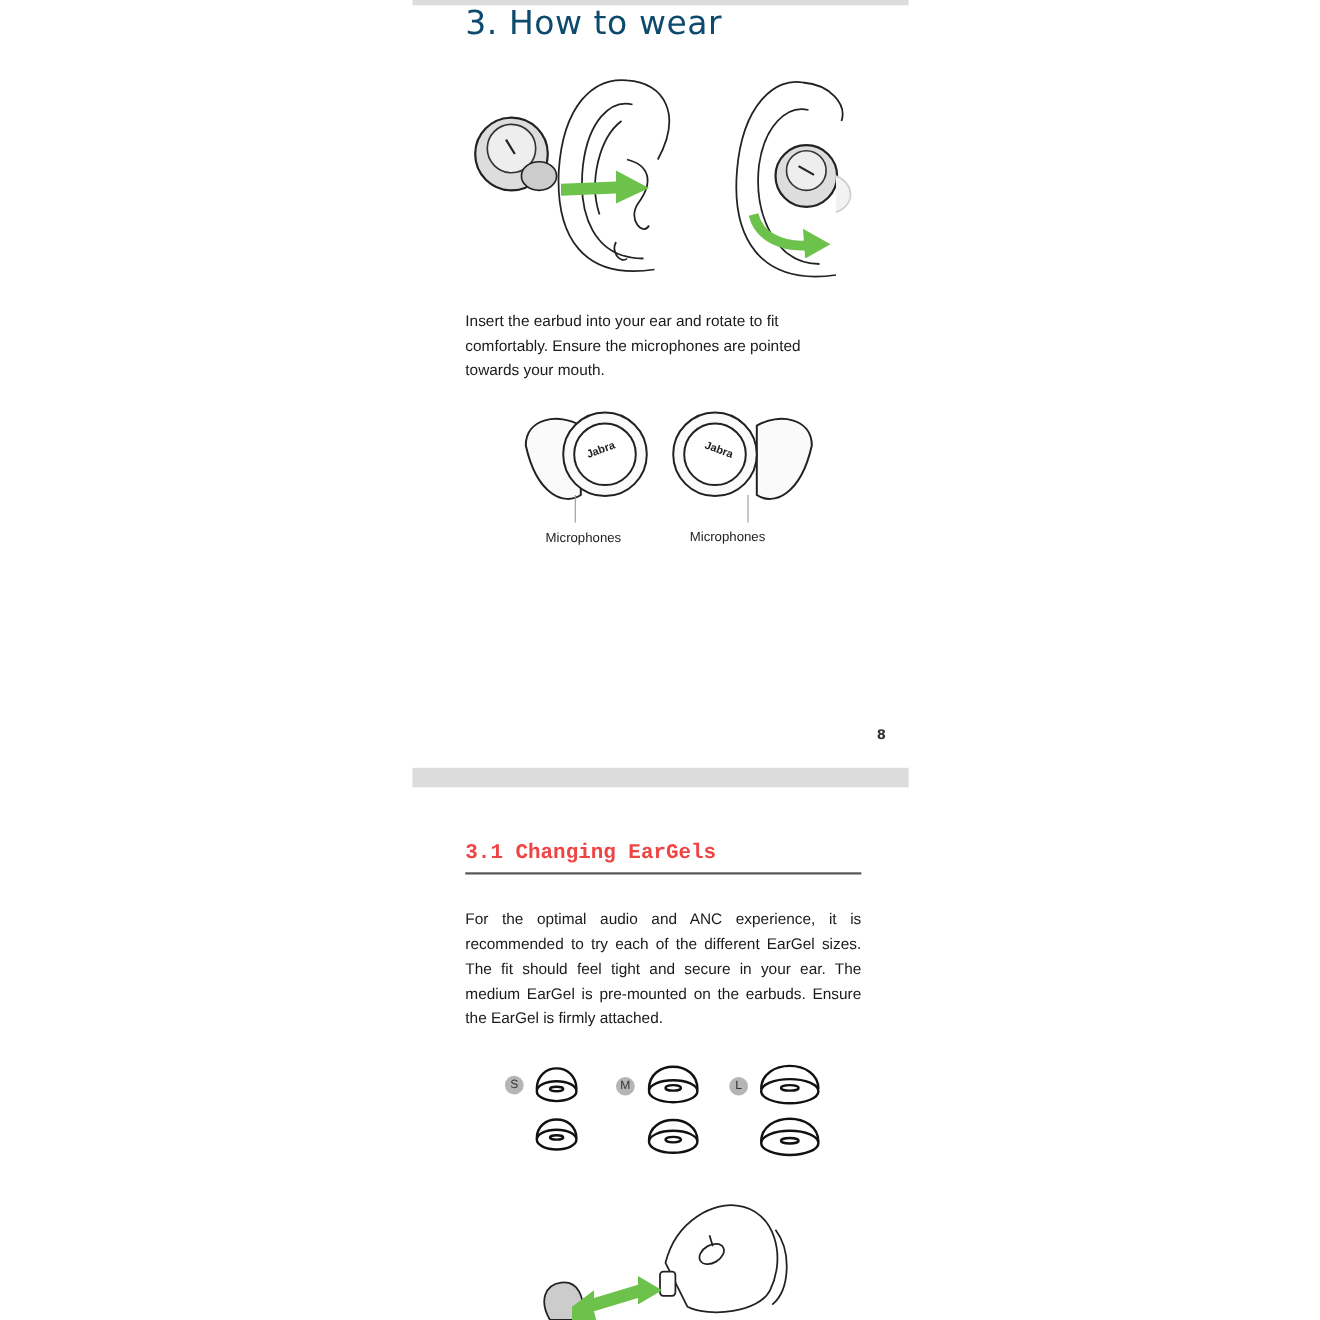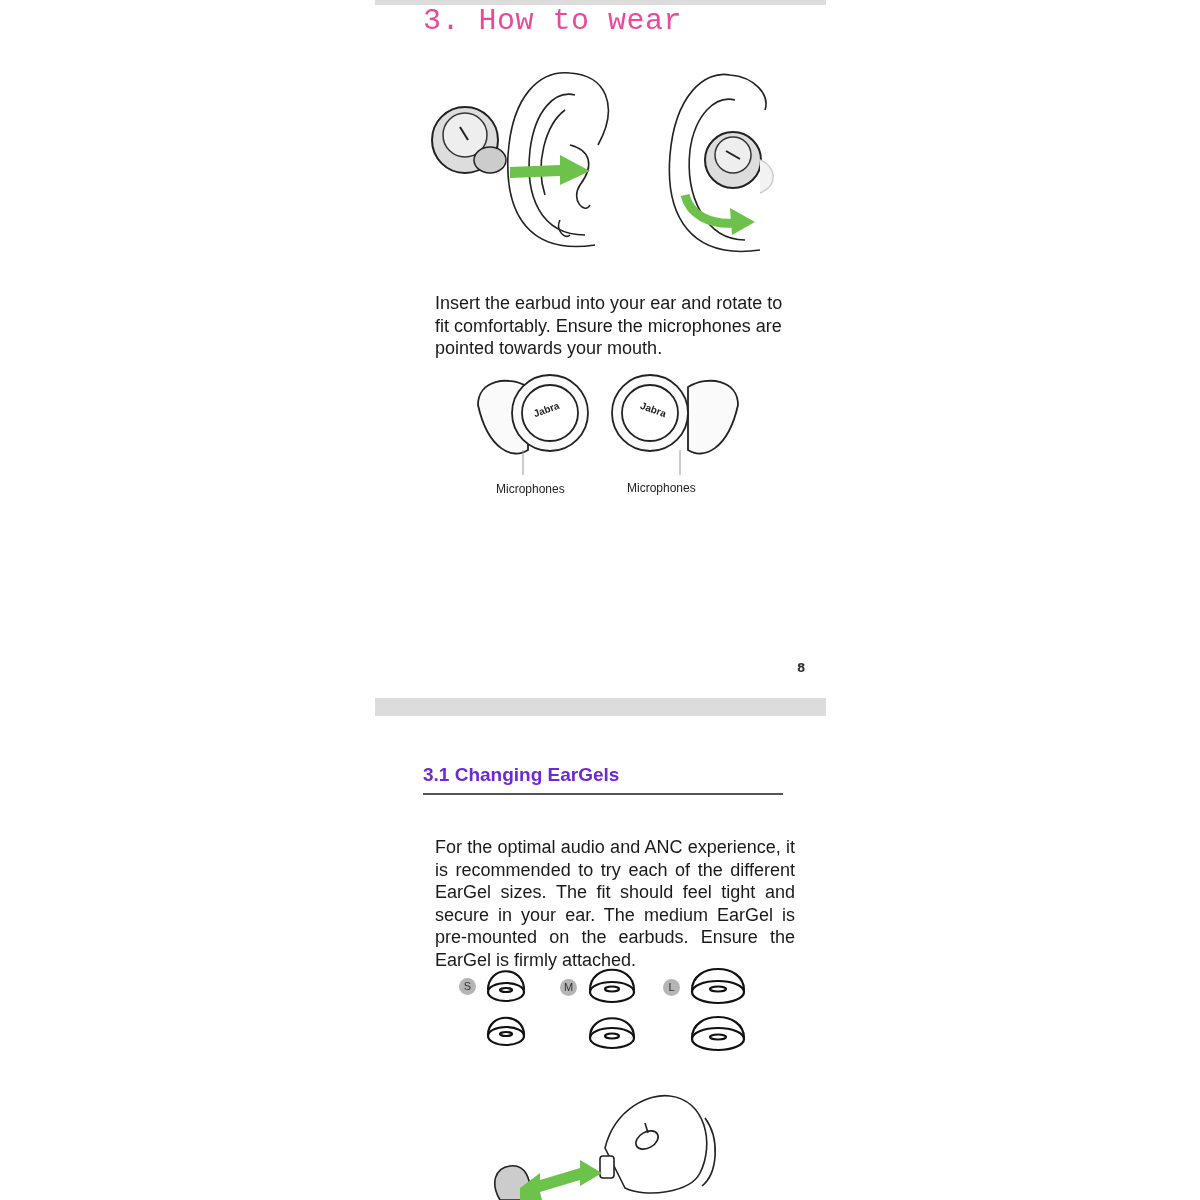--- a/index.html
+++ b/index.html
@@ -1,23 +1,23 @@
 <!DOCTYPE html>
 <html><head>
   <meta charset="utf-8">
   <style>
     html, body { margin:0; padding:0; background:#ffffff; }
     body { width:1200px; height:1200px; position:relative; overflow:hidden; font-family:"DejaVu Sans", sans-serif; color:#1a1a1a; }
     .strip { position:absolute; left:375px; width:451px; background:#ffffff; }
     .bar { position:absolute; left:375px; width:451px; background:#dcdcdc; }
-    .h1 { position:absolute; left:423px; top:4px; font-size:30px; font-weight:normal; color:#ec4899; letter-spacing:0.5px; margin:0;font-family:Liberation Mono, monospace; }
-    .para { position:absolute; font-family:"Liberation Sans", sans-serif; font-size:18px; line-height:22.5px; color:#1a1a1a; margin:12px; }
+    .h1 { position:absolute; left:423px; top:4px; font-size:30px; font-weight:normal; color:#0c4a6e; letter-spacing:0.5px; margin:0; }
+    .para { position:absolute; font-family:"Liberation Sans", sans-serif; font-size:14px; line-height:22.5px; color:#1a1a1a; margin:0; }
     .p1 { left:423px; top:280px; width:350px; }
     .p2 { left:423px; top:824px; width:360px; text-align:justify; }
-    .h2 { position:absolute; left:423px; top:764px; font-family:Liberation Sans, sans-serif; font-size:19px; color:#6d28d9; margin:0; }
+    .h2 { position:absolute; left:423px; top:764px; font-family:Liberation Mono, monospace; font-size:19px; color:#ef4444; margin:0; }
     .h2rule { position:absolute; left:423px; top:793px; width:360px; height:2px; background:#555; }
     .pagenum { position:absolute; left:797px; top:661px; font-size:12px; font-weight:bold; color:#333; }
     .caption { position:absolute; font-family:"Liberation Sans", sans-serif; font-size:12px; color:#222; }
     svg { position:absolute; overflow:visible; }
     .size-badge { position:absolute; width:17px; height:17px; border-radius:50%; background:#b5b5b5; color:#333; font-size:11px; text-align:center; line-height:17px; font-family:"Liberation Sans", sans-serif; }
   </style>
 </head>
 <body>
 
 <div class="bar" style="top:0;height:5px;"></div>

